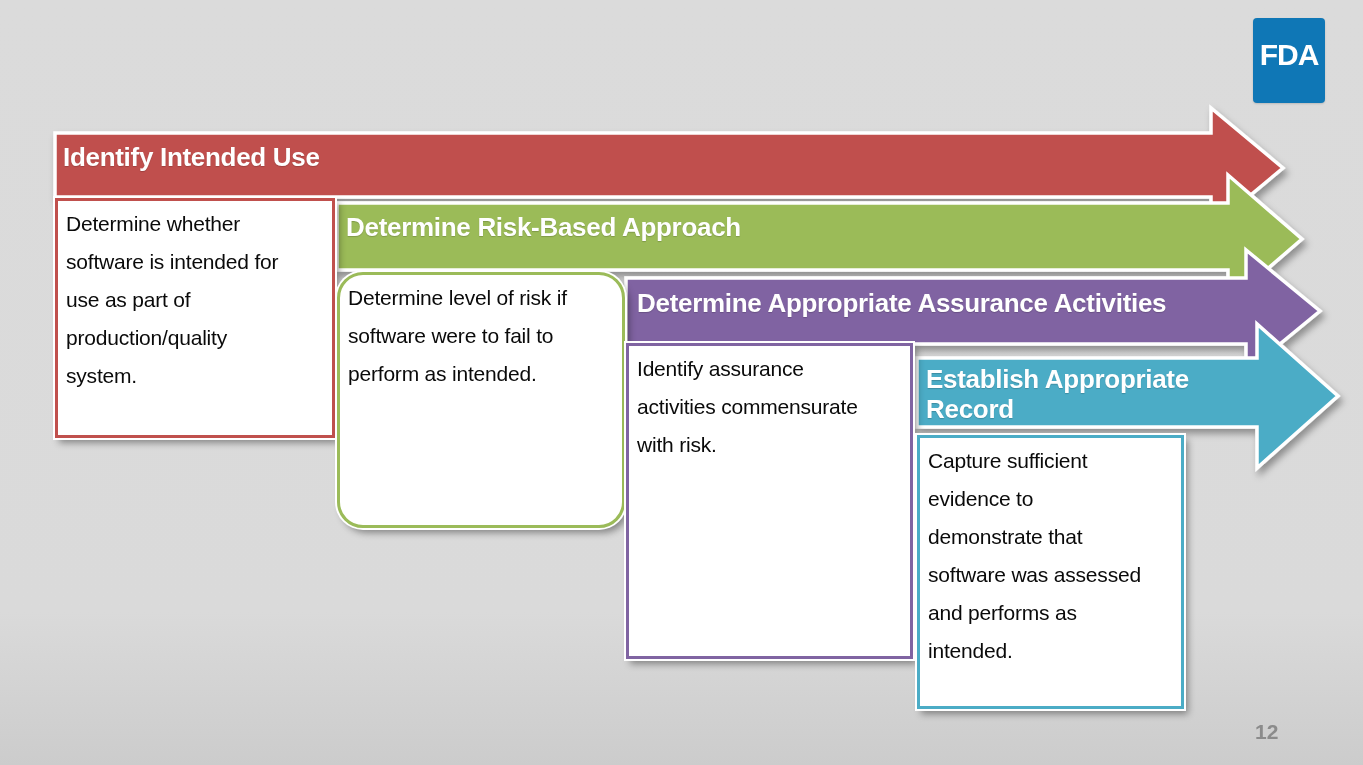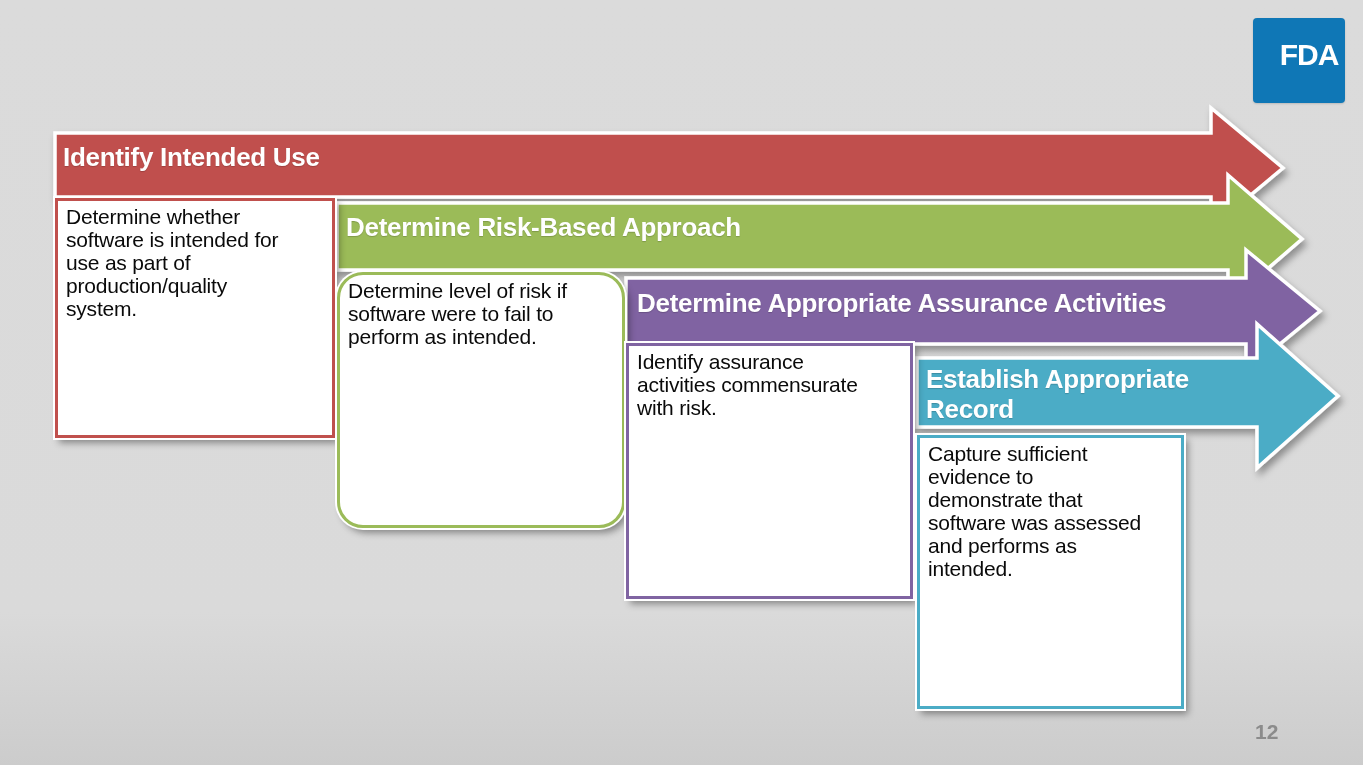--- a/index.html
+++ b/index.html
@@ -67,48 +67,48 @@
   .label-4 { left: 926px; top: 364px; width: 320px;  }
   .note-box {
     position: absolute;
     box-sizing: border-box;
     background: #ffffff;
     border: 3px solid #888888; 
     box-shadow: 0 0 0 2px #ffffff, 4px 5px 7px rgba(0,0,0,0.38);
   }
   .box-1 { left: 55px;  top: 198px; width: 280px; height: 240px; }
   .box-2 { left: 337px; top: 272px; width: 288px; height: 256px; }
-  .box-3 { left: 626px; top: 343px; width: 287px; height: 256px; }
+  .box-3 { left: 626px; top: 343px; width: 287px; height: 316px; }
   .box-4 { left: 917px; top: 435px; width: 267px; height: 274px; }
   .note-text {
     padding: 4px 4px 0 8px;
     color: #0a0a0a;
     font-size: 21px;
-    line-height: 23px;
+    line-height: 38px;
     letter-spacing: -0.2px;
     white-space: pre-line;
   }
   .page-number {
     position: absolute;
     left: 1255px;
     top: 720px;
     width: 60px;
     text-align: left;
     font-size: 21px;
     font-weight: bold;
     color: #8b8b8b;
   }
 </style>
 </head>
 <body>
 
 <div class="slide">
 
 
-  <div class="fda-logo" style="background-color: rgb(15, 119, 182); padding-left: 20px;">
+  <div class="fda-logo" style="background-color: rgb(15, 119, 182);">
     <span>FDA</span>
   </div>
 
   <svg class="arrows" width="1363" height="765" viewBox="0 0 1363 765">
     <defs>
       <filter id="arrow-shadow" x="-10%" y="-10%" width="130%" height="130%">
         <feDropShadow dx="3" dy="5" stdDeviation="3.5" flood-color="#000000" flood-opacity="0.35"></feDropShadow>
       </filter>
     </defs>
     <g filter="url(#arrow-shadow)" stroke="#ffffff" stroke-width="3.5" stroke-linejoin="miter">

